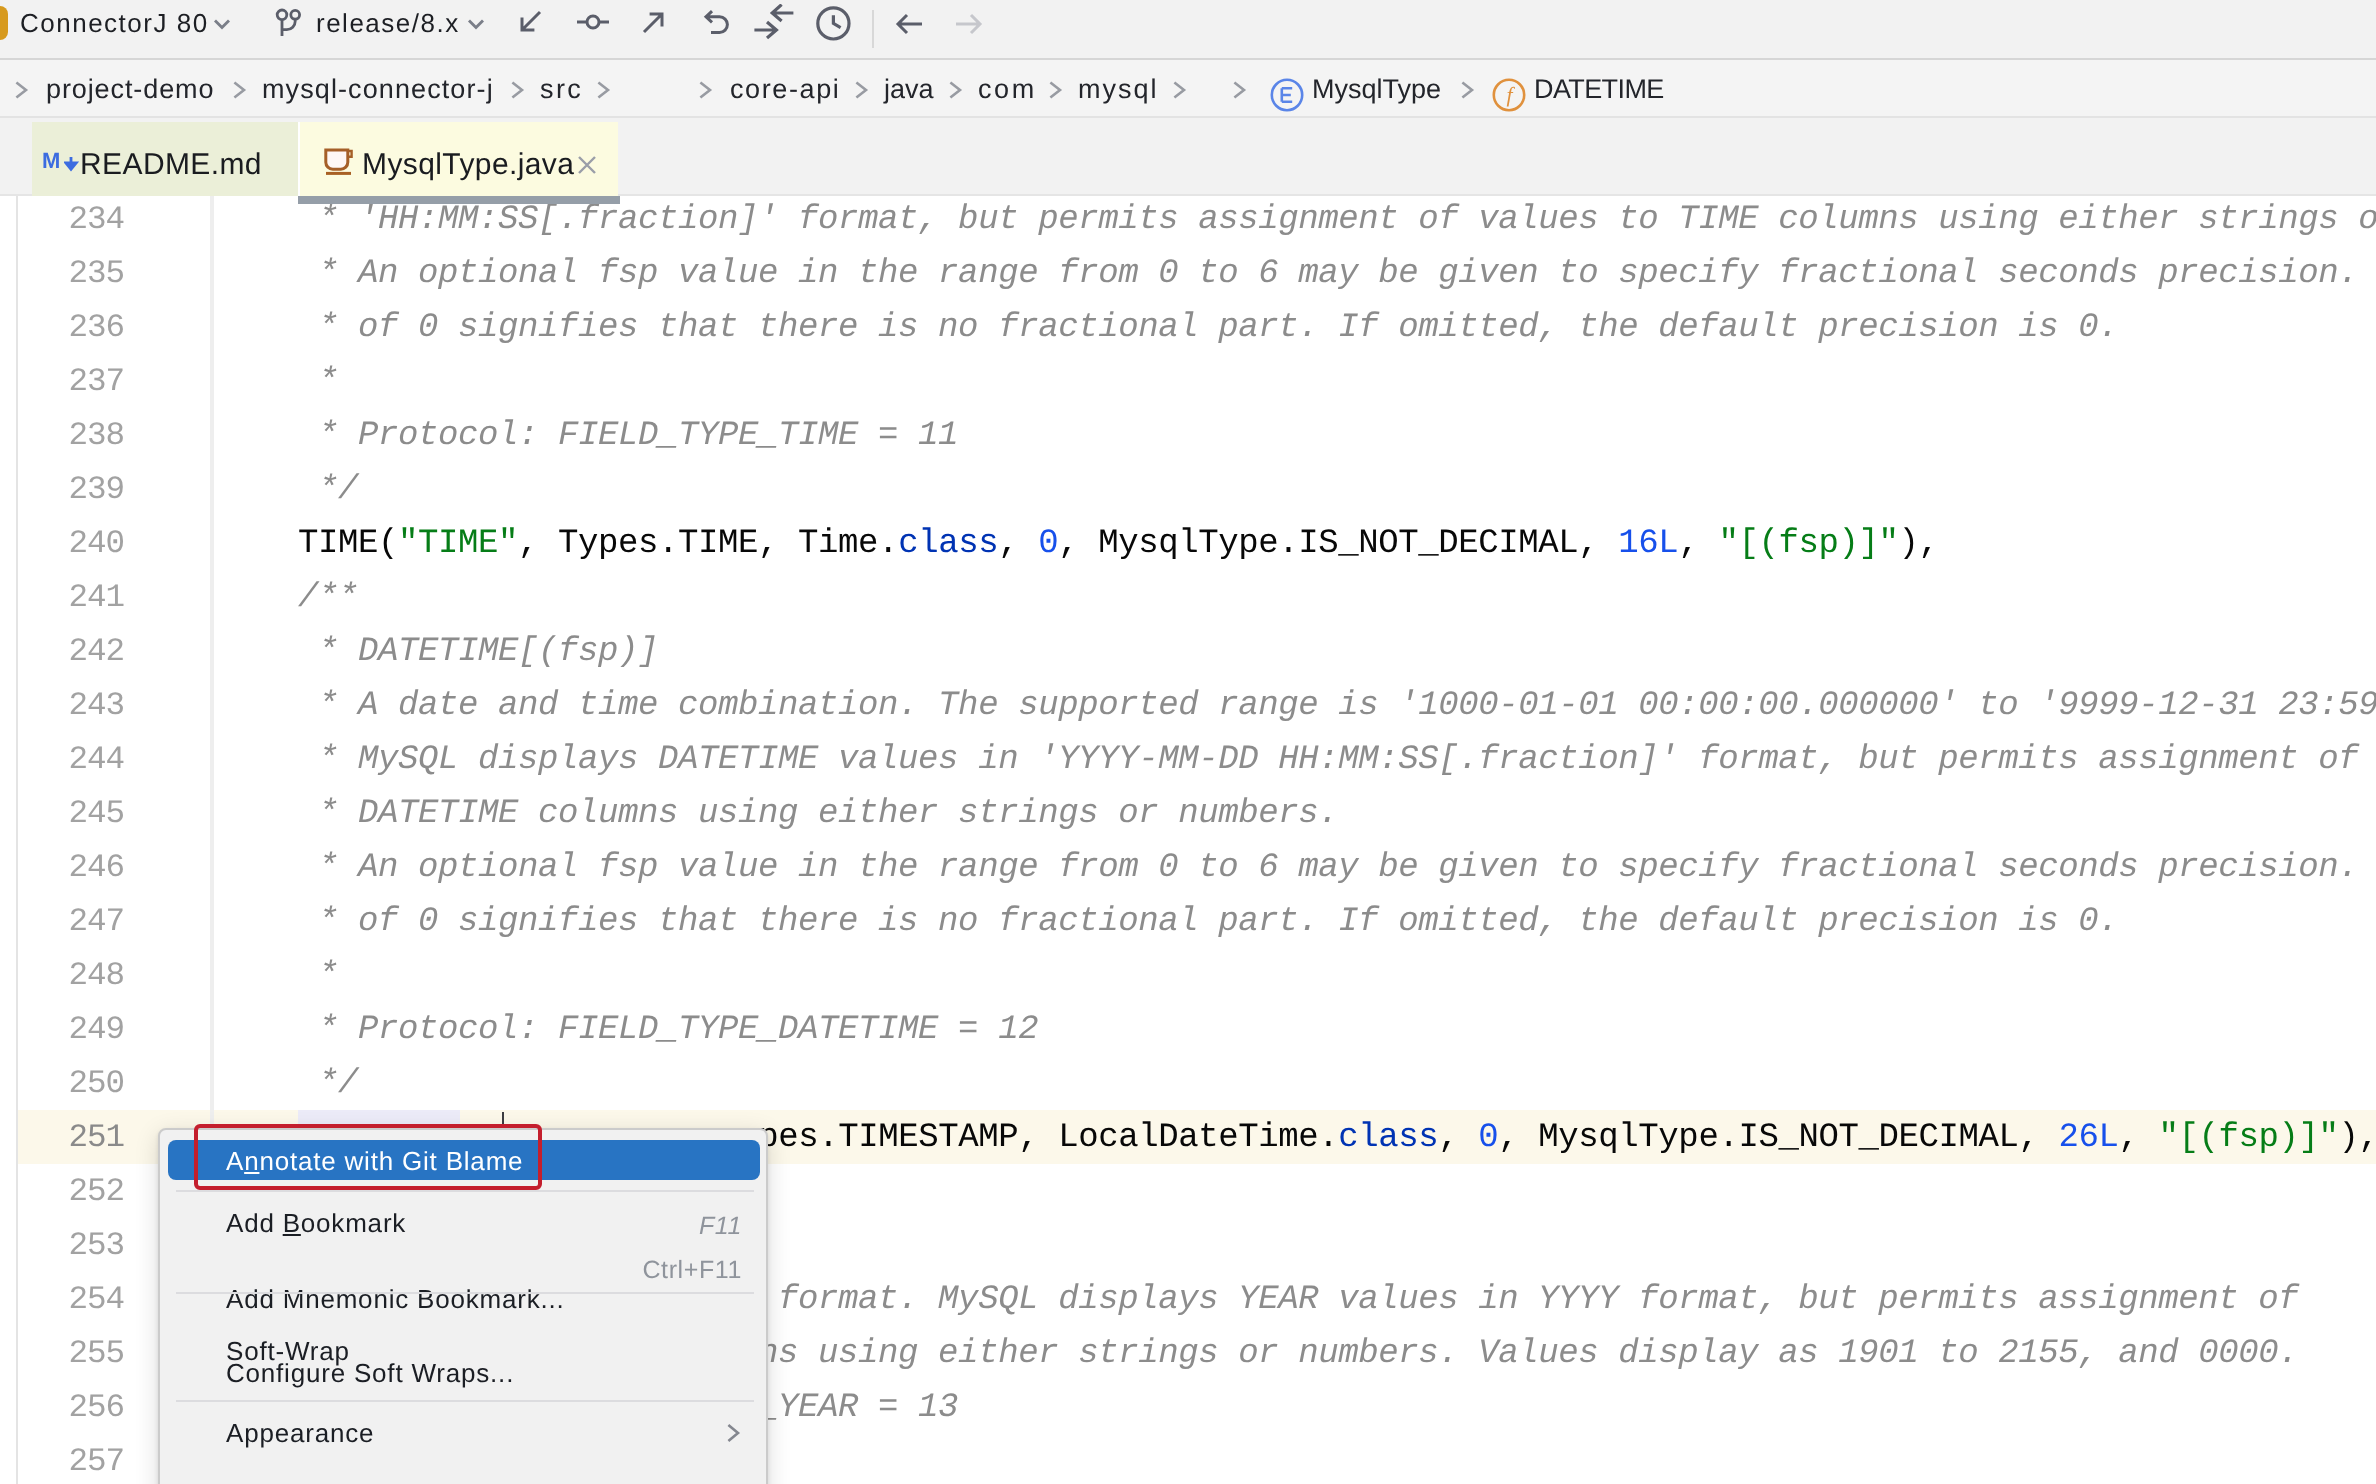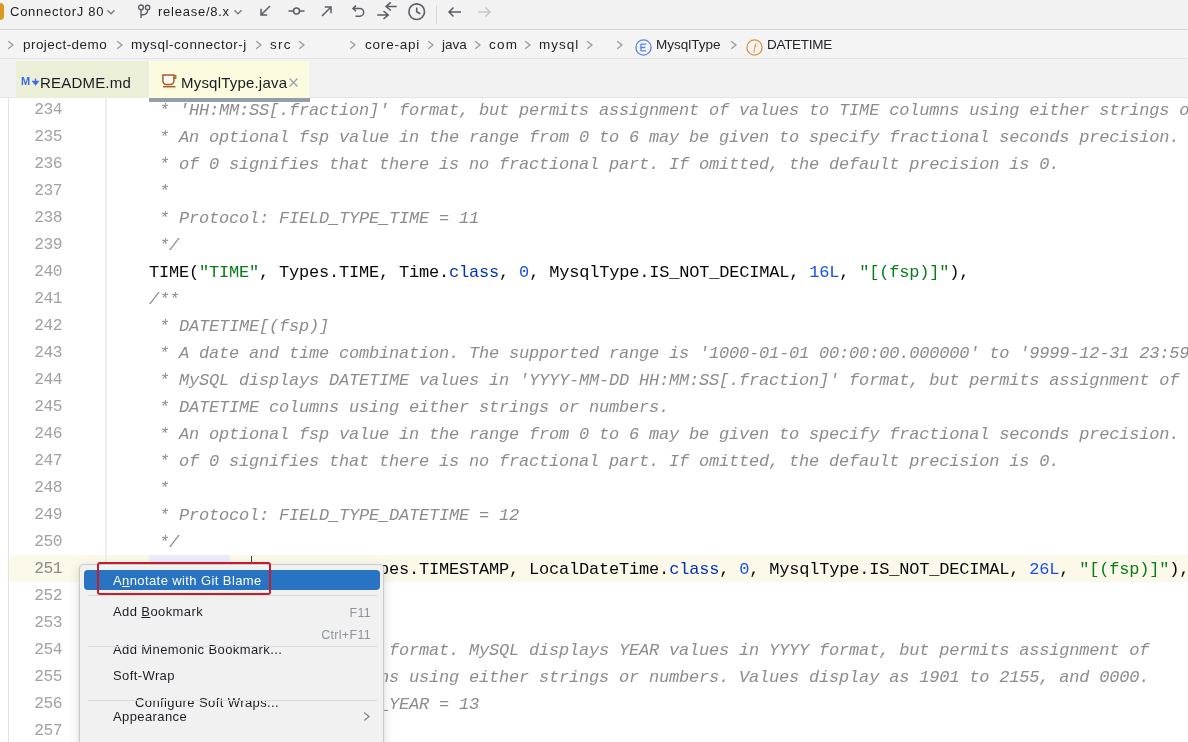--- a/index.html
+++ b/index.html
@@ -242,26 +242,26 @@
   <div class="abs" style="left:109px; top:555px; width:274px; height:9px; background:#fcf8ea; z-index:4;">
     <div style="position:absolute; left:40px; top:0; width:81px; height:9px; background:#ecebf8;"></div>
   </div>
   <div class="abs" style="left:250.5px; top:555.5px; width:1.6px; height:8.5px; background:#3d3d42; z-index:4;"></div>
 
   <div class="abs" id="menu">
     <div id="blueitem"></div>
     <div class="mi" style="top:5.5px; color:#fff; z-index:2;">A<span style="text-decoration:underline">n</span>notate with Git Blame</div>
     <div class="msep" style="top:30px;"></div>
     <div class="mi" style="top:37px;">Add <span style="text-decoration:underline">B</span>ookmark</div>
-    <div class="sc" style="top:38px;">F11</div>
+    <div class="sc" style="top:38px;font-style:italic;">F11</div>
     <div class="mi" style="top:47px;margin-top:28px;">Add Mnemonic Bookmark...</div>
     <div class="sc" style="top:60px;">Ctrl+F11</div>
     <div class="msep" style="top:81px;"></div>
     <div class="mi" style="top:89px;margin-top:12px;">Soft-Wrap</div>
-    <div class="mi" style="top:128px;margin-left:22px;">Configure Soft Wraps...</div>
+    <div class="mi" style="top:112px;">Configure Soft Wraps...</div>
     <div class="msep" style="top:135px;"></div>
     <div class="mi" style="top:142px;">Appearance</div>
     <svg style="position:absolute; left:282px; top:146px;" width="9" height="11" viewBox="0 0 9 11">
         <path d="M2.2 1.5 L7 5.5 L2.2 9.5" fill="none" stroke="#84878f" stroke-width="1.3"></path>
       </svg>
   </div>
   <div class="abs" id="redrect"></div>
 
 </div>
 

